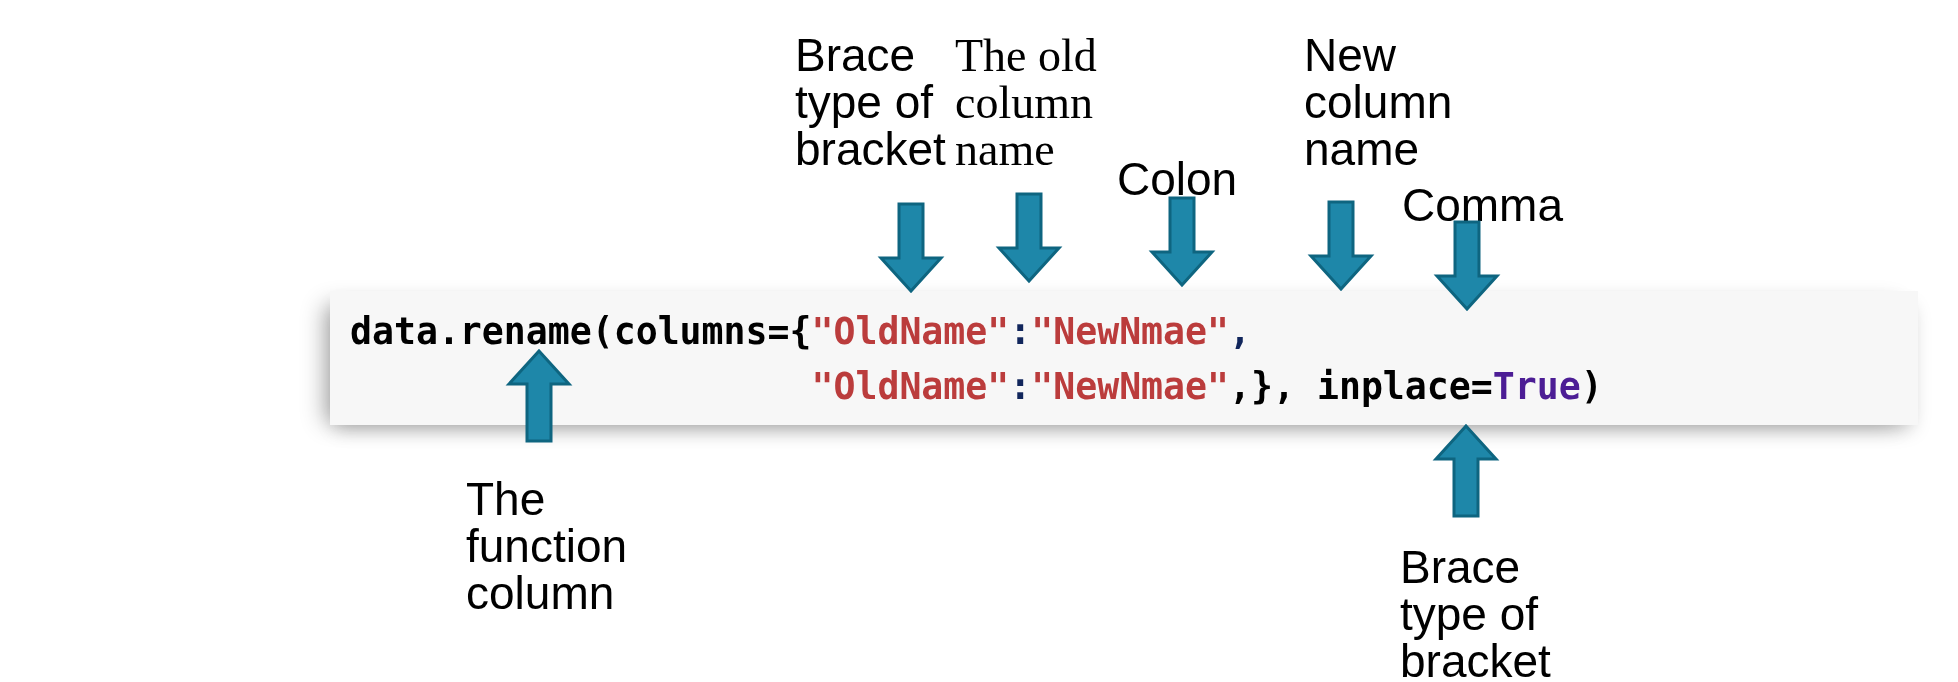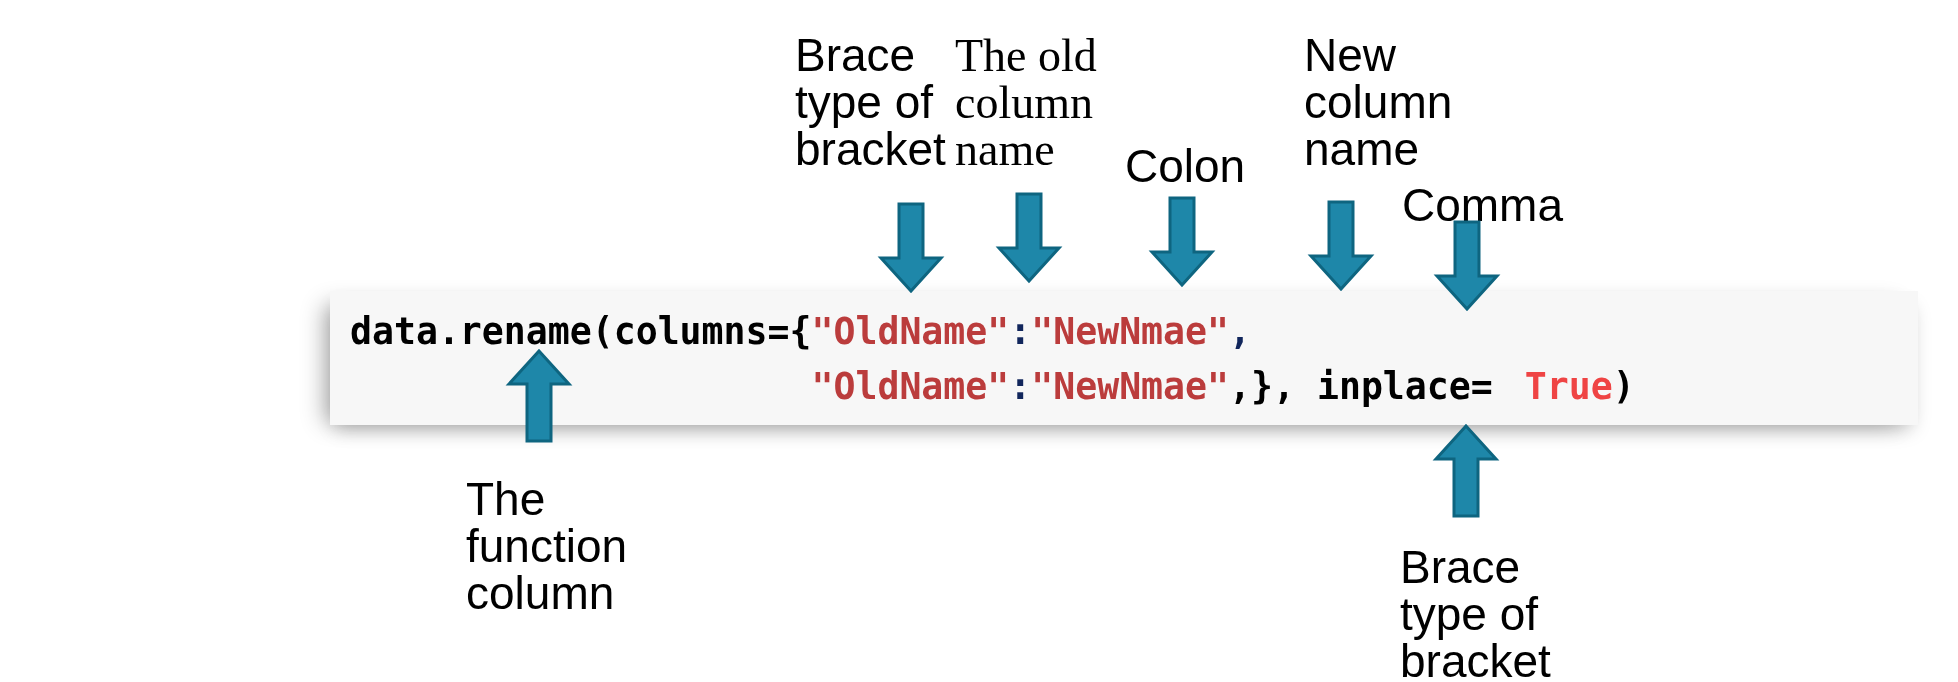--- a/index.html
+++ b/index.html
@@ -36,21 +36,21 @@
     font-family: "DejaVu Sans Mono", "Liberation Mono", monospace;
     font-size: 36.5px;
     font-weight: bold;
     line-height: 55px;
     letter-spacing: 0px;
     white-space: pre;
     color: #13287e;
   }
   .tok-plain  { color: #000000; }
   .tok-str    { color: #bb3c3c; }
-  .tok-kw     { color: #ef4444; margin-left: 32px; }
+  .tok-kw     { color: #4c1d95; }
   .tok-punct  { color: #11265c; }
 
   
   .note {
     position: absolute;
     color: #000000;
     font-family: "Liberation Sans", sans-serif;
     font-size: 46px;
     line-height: 47px;
     white-space: pre-line;
@@ -73,21 +73,21 @@
   </div>
 
   <div class="note" style="left:795px; top:32px; width:150px;">Brace
 type of
 bracket</div>
 
   <div class="note" style="left:955px; top:32px; width:150px;font-family:Liberation Serif, serif;">The old
 column
 name</div>
 
-  <div class="note" style="left:1117px; top:143px; width:150px;margin-left:8px;">Colon</div>
+  <div class="note" style="left:1117px; top:156px; width:150px;">Colon</div>
 
   <div class="note" style="left:1304px; top:32px; width:160px;">New
 column
 name</div>
 
   <div class="note" style="left:1402px; top:162px; width:160px;margin-top:20px;">Comma</div>
 
   <div class="note" style="left:466px; top:476px; width:170px;">The
 function
 column</div>

